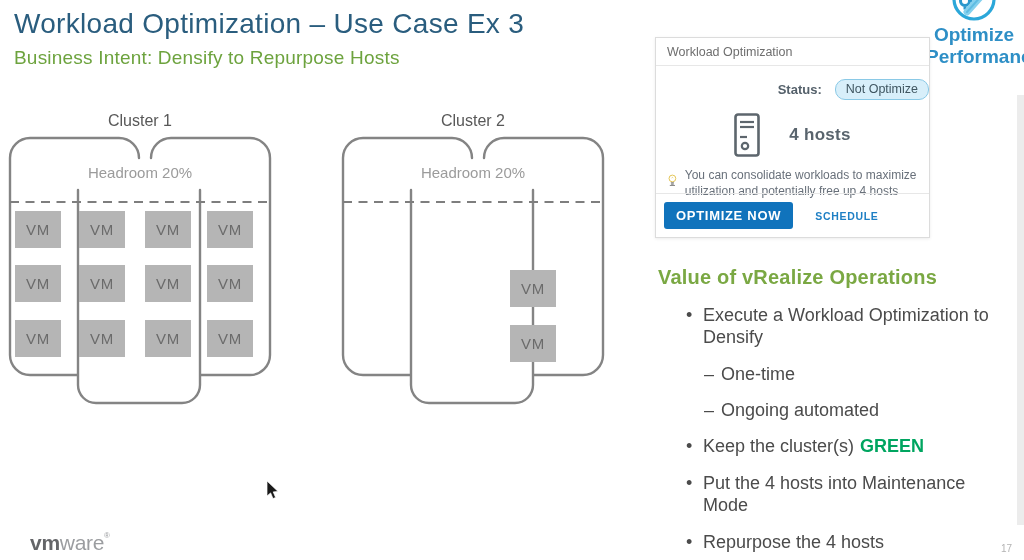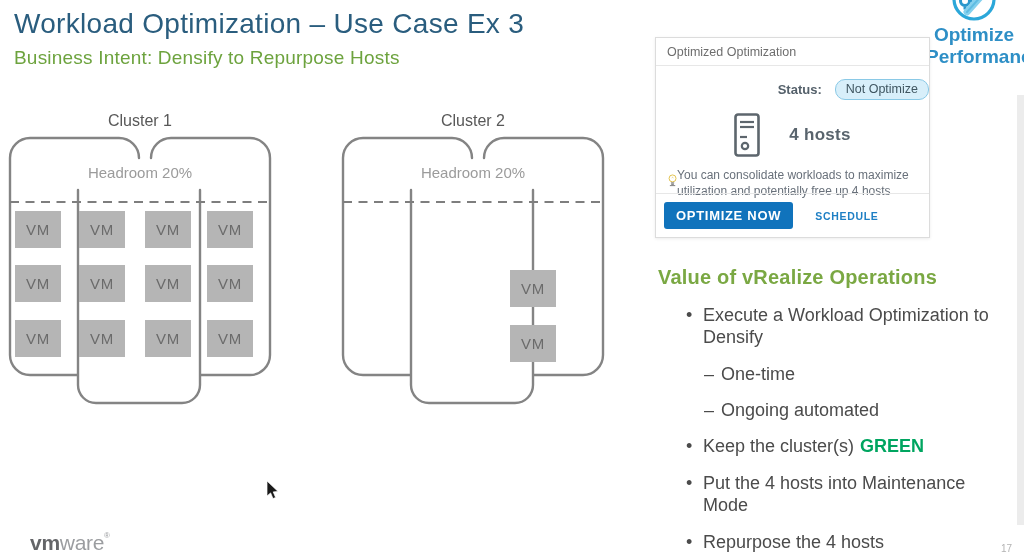--- a/index.html
+++ b/index.html
@@ -37,21 +37,21 @@
     padding:7px 11px 6px;font-size:12.5px;color:#6e6e6e;border-bottom:1px solid #e7e7e7;
   }
   .status-row{margin-top:13px;display:flex;justify-content:flex-end;align-items:center;gap:13px;}
   .status-label{font-size:13px;font-weight:700;color:#55616b;}
   .status-pill{
     font-size:12.5px;color:#3f5560;background:#d8effa;border:1px solid #8ac9e6;
     border-radius:10px;padding:2px 10px 3px;
   }
   .hosts-row{margin-top:13px;display:flex;justify-content:center;align-items:center;gap:29px;}
   .hosts-count{font-size:17px;font-weight:700;color:#59646d;letter-spacing:.3px;}
-  .tip-row{display:flex;margin-top:11px;padding:0 12px;align-items:flex-start;}
+  .tip-row{display:flex;gap:8px;margin-top:11px;padding:0 12px;align-items:flex-start;}
   .tip-text{font-size:12px;line-height:1.32;color:#68707a;}
   .card-footer{
     position:absolute;left:0;right:0;bottom:0;border-top:1px solid #e7e7e7;
     padding:8px 8px;display:flex;align-items:center;gap:22px;
   }
   .optimize-btn{
     background:#1073bc;color:#fff;border:none;border-radius:3px;cursor:pointer;
     font-family:"Liberation Sans",sans-serif;font-size:13px;font-weight:700;
     letter-spacing:.7px;padding:6px 12px;
   }
@@ -144,21 +144,21 @@
       <g>
         <rect class="vm-box" x="510" y="165" width="46" height="37"></rect>
           <text class="vm-text" x="533" y="189" text-anchor="middle">VM</text>
         <rect class="vm-box" x="510" y="220" width="46" height="37"></rect>
           <text class="vm-text" x="533" y="244" text-anchor="middle">VM</text>
       </g>
     </g>
   </svg>
 
   <div class="card">
-    <div class="card-header">Optimized Optimization</div>
+    <div class="card-header">Workload Optimization</div>
     <div class="status-row">
       <span class="status-label">Status:</span>
       <span class="status-pill">Not Optimize</span>
     </div>
     <div class="hosts-row">
       <svg width="26" height="44" viewBox="0 0 26 44">
         <rect x="1.5" y="1.5" width="23" height="41" rx="2.5" fill="none" stroke="#5d666d" stroke-width="2.6"></rect>
         <line x1="6" y1="9" x2="20" y2="9" stroke="#5d666d" stroke-width="2.2"></line>
         <line x1="6" y1="14" x2="20" y2="14" stroke="#5d666d" stroke-width="2.2"></line>
         <line x1="6" y1="24" x2="13" y2="24" stroke="#5d666d" stroke-width="2.2"></line>

